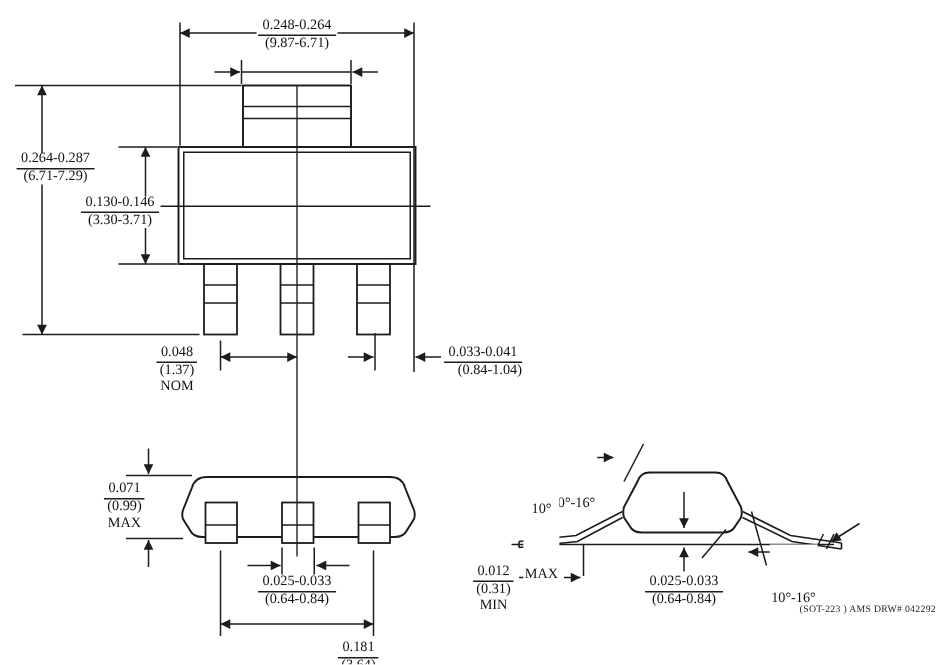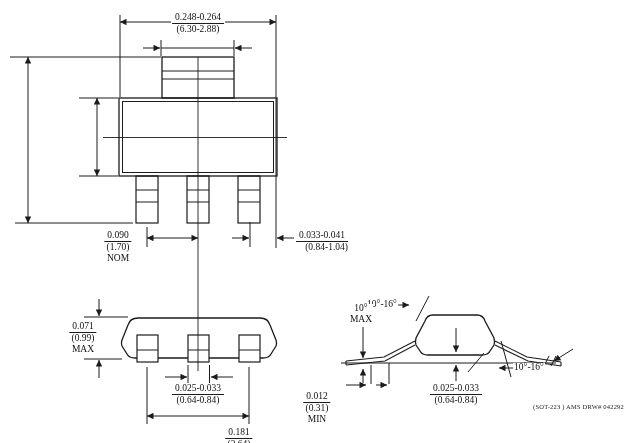--- a/index.html
+++ b/index.html
@@ -4,21 +4,21 @@
 <style>
   html,body{margin:0;padding:0;background:#fff;}
   #stage{position:relative;width:628px;height:443px;background:#fff;overflow:hidden;
          font-family:"Liberation Serif", serif;color:#111;border-radius:13px;}
   #art{position:absolute;left:0;top:0;}
   .dim{position:absolute;transform:translateX(-50%);text-align:center;background:#fff;
        font-size:9.5px;line-height:9px;white-space:nowrap;padding:0 1px;}
   .dim .in{border-bottom:1px solid #1c1c1c;padding:0 3px 1px 3px;}
   .dim .mm{padding-top:1px;}
   .dim .q{padding-top:2px;}
-  .dim.plain div{border:none;}
+  .dim.plain div{border:none;margin-top:32px;}
   #footer-note{position:absolute;right:4px;top:403px;font-size:6.5px;color:#223;
                letter-spacing:.2px;}
 </style>
 </head>
 <body>
 
 <div id="stage">
 
   <svg id="art" width="628" height="443" viewBox="0 0 628 443">
     <defs>
@@ -104,29 +104,37 @@
         <line x1="346" y1="385" x2="366" y2="385" marker-end="url(#ah)"></line>
         <path d="M371,365 V384"></path>
         <line x1="376" y1="385" x2="387" y2="385" marker-end="url(#ah)"></line>
         <path d="M389,363 V384"></path>
       </g>
     </g>
   </svg>
 
   <div class="dim" style="left:198px;top:13px;">
     <div class="in">0.248-0.264</div>
-    <div class="mm">(6.30-2.88)</div>
+    <div class="mm">(9.87-6.71)</div>
   </div>
 
 
+  <div class="dim" style="left:37px;top:102px;">
+    <div class="in">0.264-0.287</div>
+    <div class="mm">(6.71-7.29)</div>
+  </div>
 
+  <div class="dim" style="left:80px;top:131px;">
+    <div class="in">0.130-0.146</div>
+    <div class="mm">(3.30-3.71)</div>
+  </div>
 
   <div class="dim" style="left:118px;top:231px;">
-    <div class="in">0.090</div>
-    <div class="mm">(1.70)</div>
+    <div class="in">0.048</div>
+    <div class="mm">(1.37)</div>
     <div class="q">NOM</div>
   </div>
 
   <div class="dim" style="left:322px;top:231px;text-align:right;">
     <div class="in">0.033-0.041</div>
     <div class="mm">(0.84-1.04)</div>
   </div>
 
   <div class="dim" style="left:83px;top:322px;">
     <div class="in">0.071</div>
@@ -157,21 +165,21 @@
 
   <div class="dim plain" style="left:529px;top:363px;">
     <div>10°-16°</div>
   </div>
 
   <div class="dim" style="left:456px;top:384px;">
     <div class="in">0.025-0.033</div>
     <div class="mm">(0.64-0.84)</div>
   </div>
 
-  <div class="dim" style="left:317px;top:377px;margin-top:15px;">
+  <div class="dim" style="left:329px;top:377px;">
     <div class="in">0.012</div>
     <div class="mm">(0.31)</div>
     <div class="q">MIN</div>
   </div>
 
   <div id="footer-note">(SOT-223 ) AMS DRW# 042292</div>
 
 </div>
 
 </body></html>

